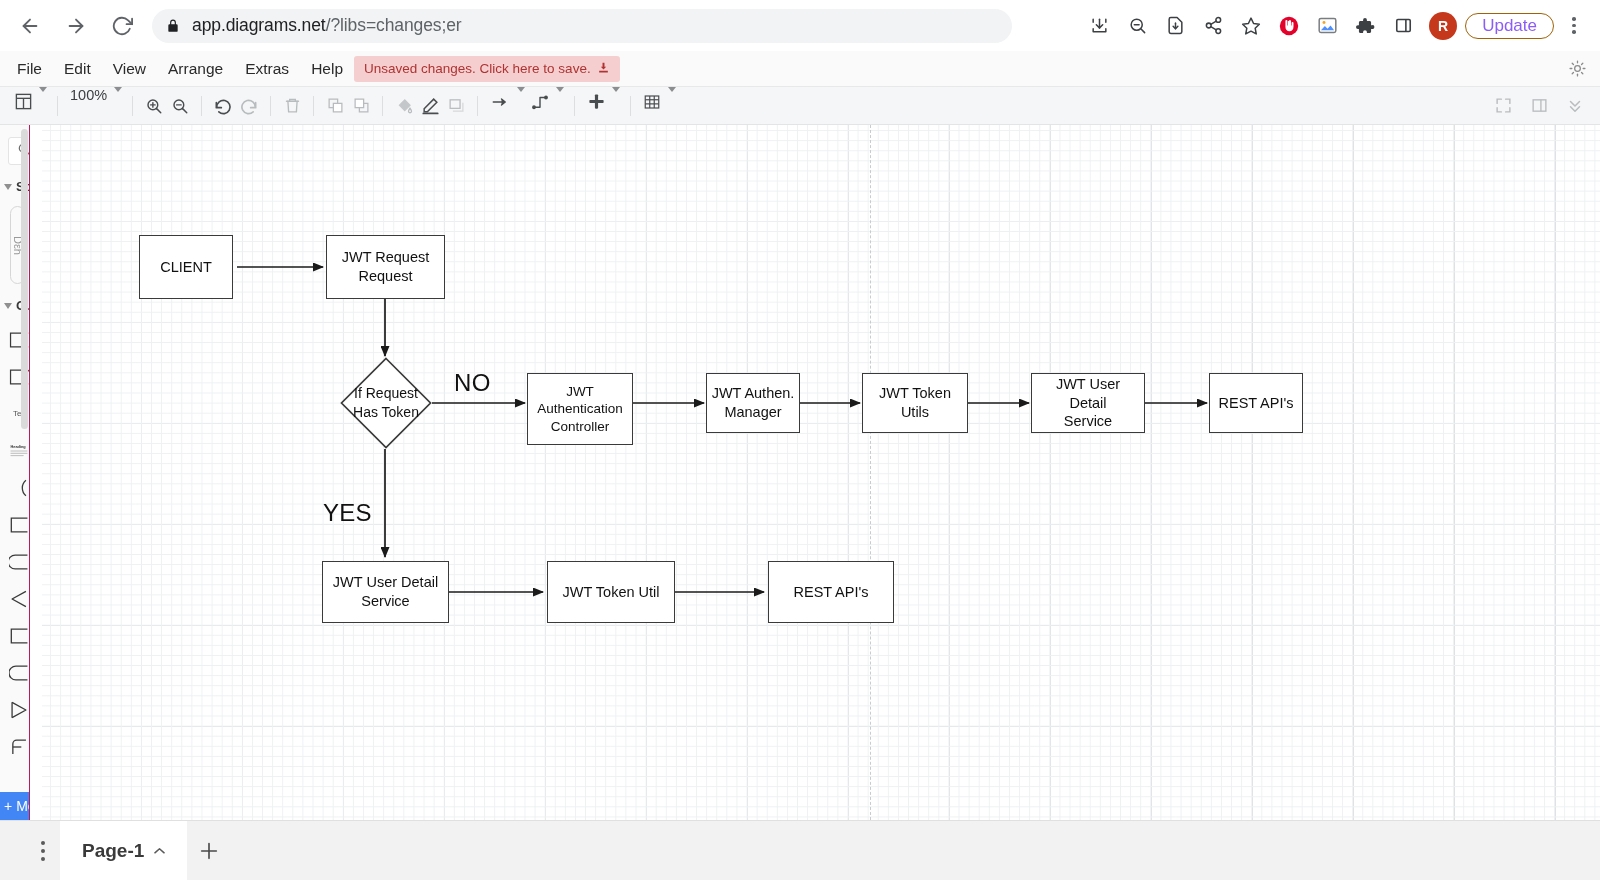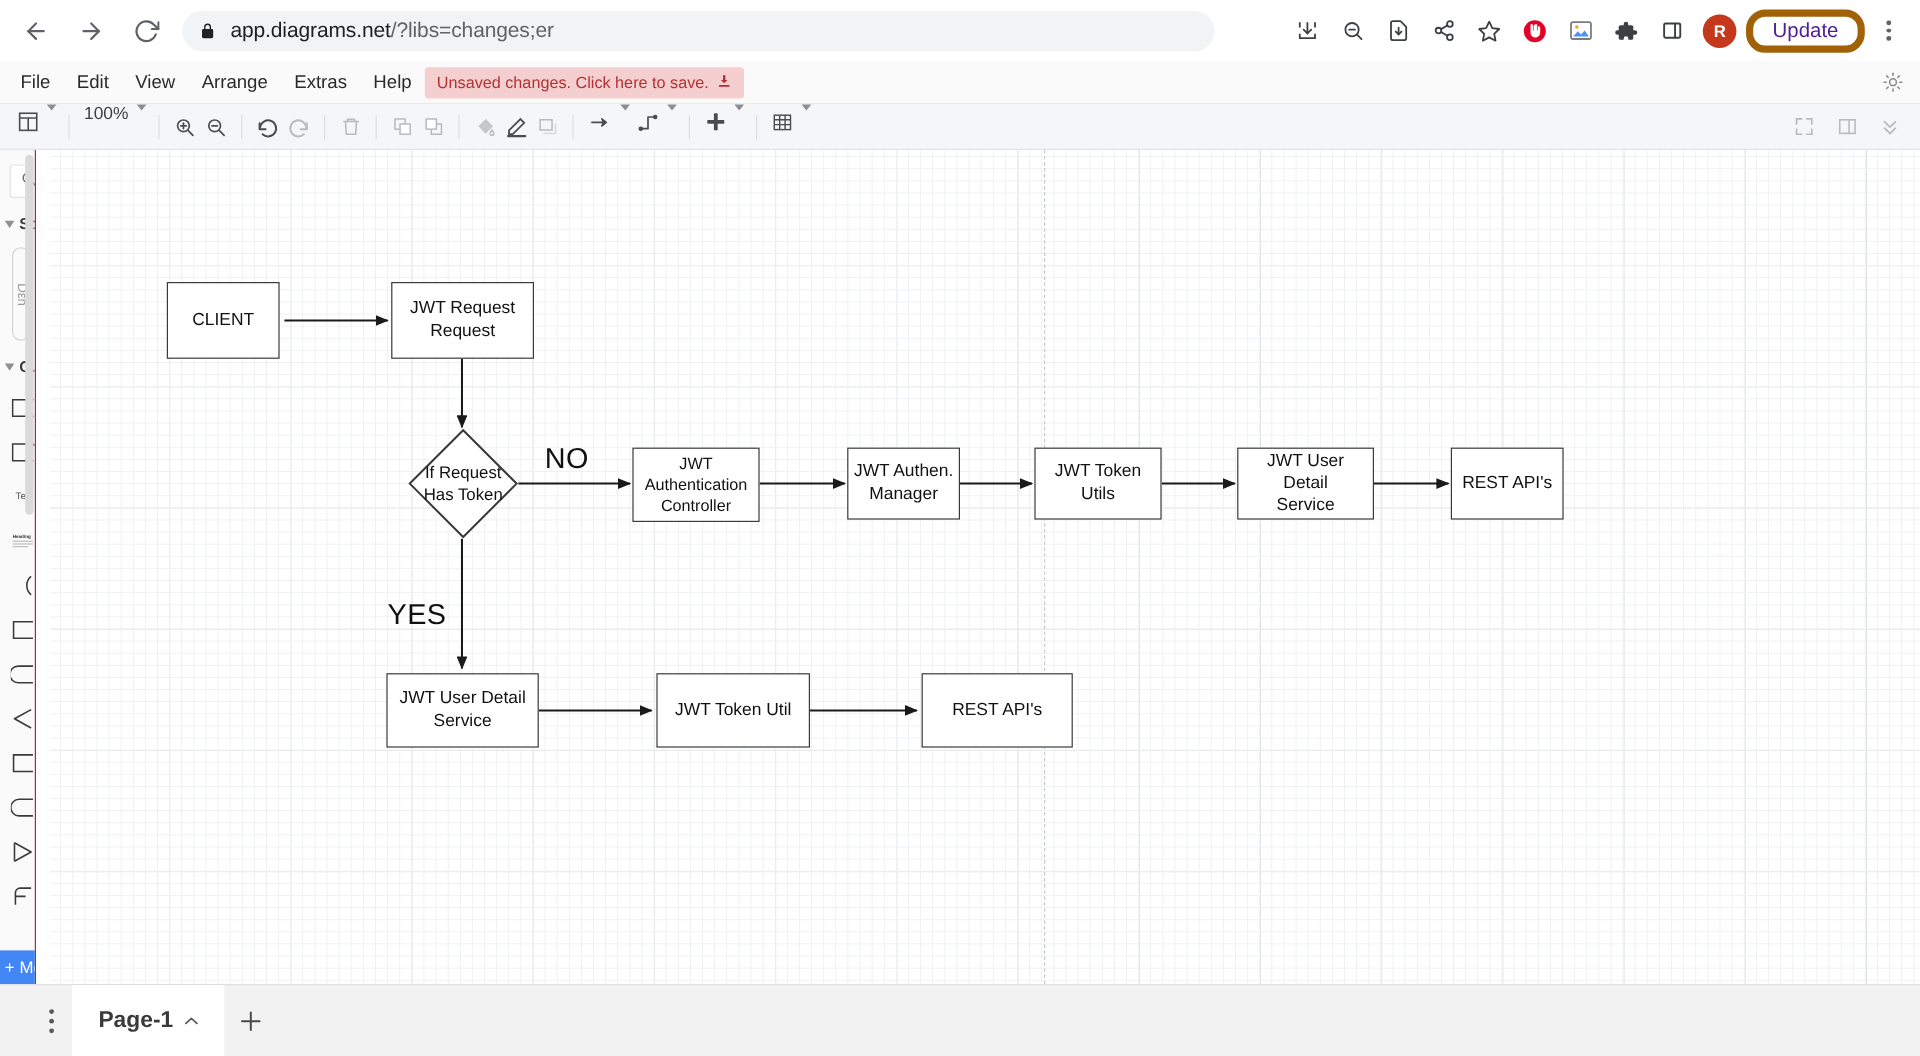--- a/index.html
+++ b/index.html
@@ -50,22 +50,22 @@
     color: #3c4043;
   }
   .ext-avatar {
     width: 28px; height: 28px; border-radius: 50%;
     background: #c5381b; color: #fff;
     display: flex; align-items: center; justify-content: center;
     font-size: 14px; font-weight: 600;
     margin: 0 6px;
   }
   .update-pill {
-    border: 6px solid #a16207; color: #4c1d95;
-    border-radius: 16px; height: 36px;
+    border: 1px solid #a16207; color: #8b5cf6;
+    border-radius: 16px; height: 26px;
     padding: 0 16px;
     display: flex; align-items: center;
     font-size: 17px; font-weight: 400;
     margin-right: 4px;
   }
   .kebab {
     width: 28px; height: 36px; display: flex; flex-direction: column;
     align-items: center; justify-content: center; gap: 3px;
     margin-right: 4px;
   }
@@ -666,21 +666,21 @@
 
   <div class="diamond-wrap" style="left:298px; top:232px; width:92px; height:92px;">
     <svg class="diamond-shape" viewBox="0 0 92 92">
       <polygon points="46,1.5 90.5,46 46,90.5 1.5,46" fill="#fff" stroke="#3a3a3a" stroke-width="1.7"></polygon>
     </svg>
     <div class="diamond-label">
       <span>If Request<br>Has Token</span>
     </div>
   </div>
 
-  <div class="node" style="left:485px; top:248px; width:106px; height:62px; font-size:13.5px;">
+  <div class="node" style="left:485px; top:248px; width:106px; height:72px; font-size:13.5px;">
     <span>JWT<br>Authentication<br>Controller</span>
   </div>
 
   <div class="node" style="left:664px; top:248px; width:94px; height:60px;">
     <span>JWT Authen.<br>Manager</span>
   </div>
 
   <div class="node" style="left:820px; top:248px; width:106px; height:60px;">
     <span>JWT Token Utils</span>
   </div>

